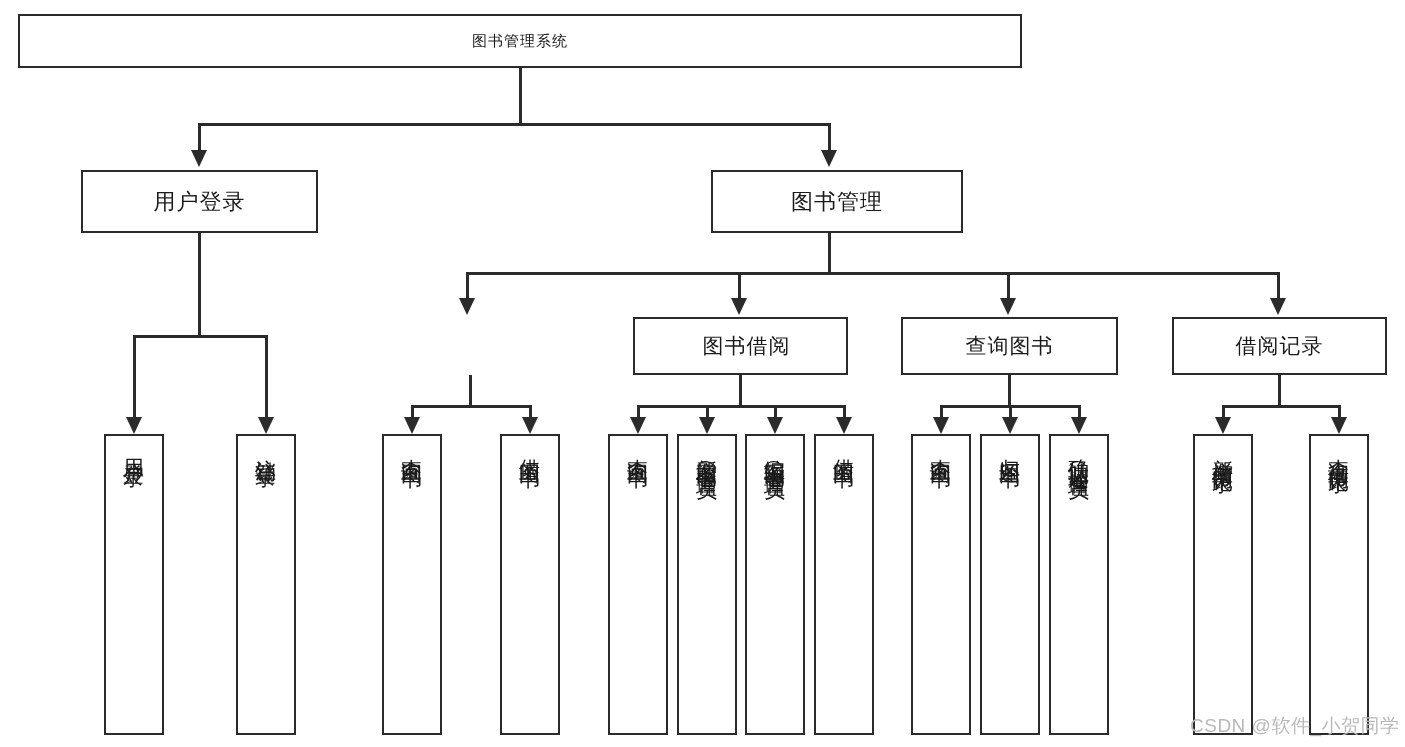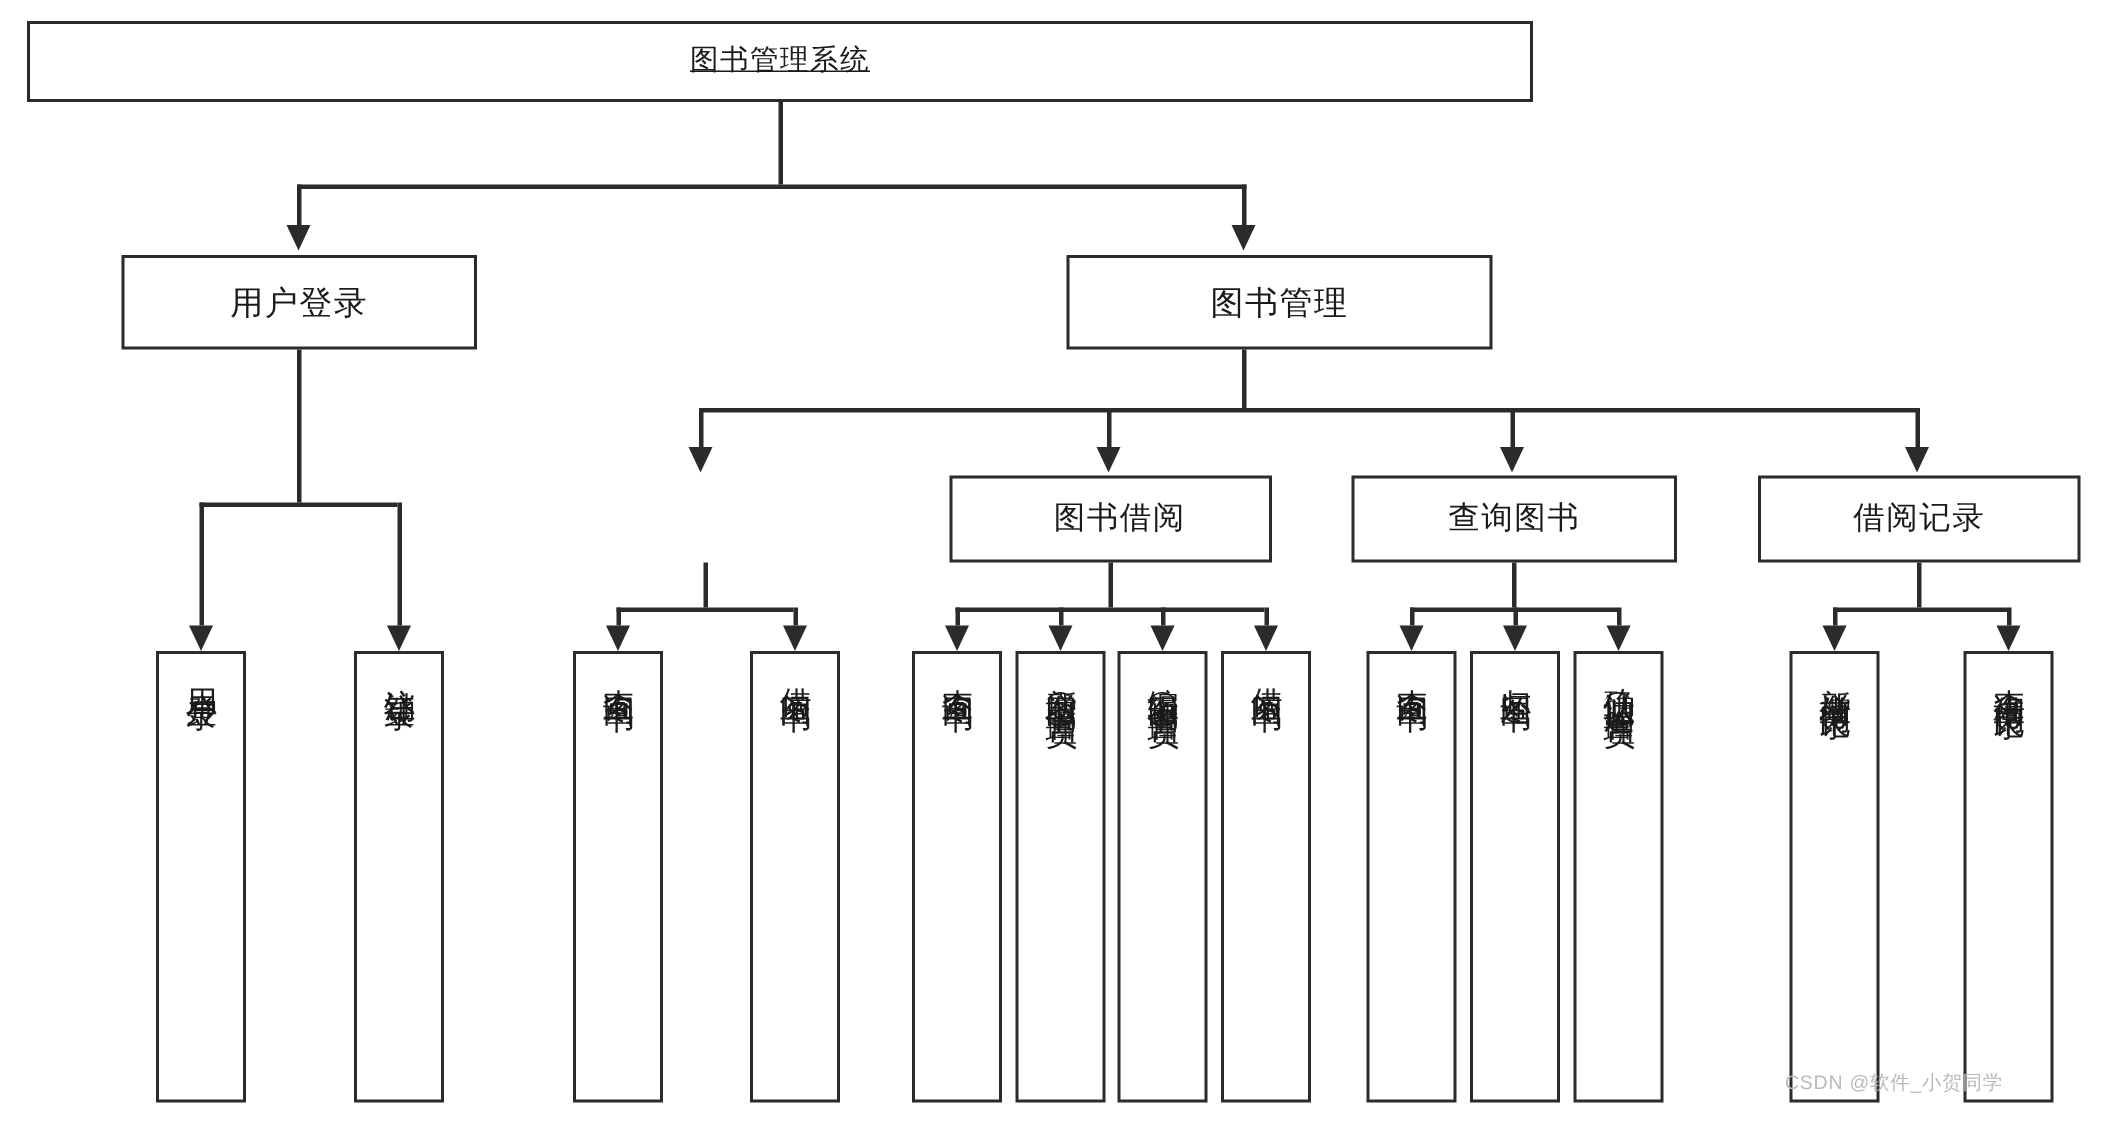--- a/index.html
+++ b/index.html
@@ -28,21 +28,21 @@
     align-items: center;
     justify-content: center;
     color: #1a1a1a;
   }
   .node .label {
     font-size: 22px;
     line-height: 1.15;
     letter-spacing: 1px;
     white-space: nowrap;
   }
-  .node.root .label { font-size: 19px; text-decoration: underline; }
+  .node.root .label { font-size: 15px; }
   .node.level2 .label { font-size: 22px; }
   .node.level3 .label { font-size: 21px; }
   
   .node.leaf {
     align-items: flex-start;
     justify-content: center;
     padding-top: 6px;
   }
   .node.leaf .label {
     writing-mode: vertical-rl;
@@ -67,21 +67,21 @@
     position: absolute;
     width: 0;
     height: 0;
     border-left: 8px solid transparent;
     border-right: 8px solid transparent;
     border-top: 17px solid #2b2b2b;
   }
   
   .watermark {
     position: absolute;
-    font-size: 13px;
+    font-size: 19px;
     color: #b9b9b9;
     white-space: nowrap;
     letter-spacing: 0.5px;
   }
 </style>
 </head>
 <body>
 
 <div id="canvas">
 
@@ -92,21 +92,21 @@
   <div class="vline" style="left:519px; top:68px; width:2.5px; height:55px;"></div>
   <div class="hline" style="left:198px; top:123px; width:633px; height:2.5px;"></div>
   <div class="vline" style="left:198px; top:123px; height:27px;"></div>
   <div class="arrow" style="left:191px; top:150px;"></div>
   <div class="vline" style="left:828px; top:123px; height:27px;"></div>
   <div class="arrow" style="left:821px; top:150px;"></div>
 
   <div class="node level2" style="left:81px; top:170px; width:237px; height:63px;">
     <span class="label">用户登录</span>
   </div>
-  <div class="node level2" style="left:711px; top:170px; width:284px; height:63px;font-family:Liberation Serif, serif;">
+  <div class="node level2" style="left:711px; top:170px; width:252px; height:63px;font-family:Liberation Serif, serif;">
     <span class="label">图书管理</span>
   </div>
 
   <div class="vline" style="left:198px; top:233px; height:102px;"></div>
   <div class="hline" style="left:133px; top:335px; width:132px; height:2.5px;"></div>
   <div class="vline" style="left:133px; top:335px; height:82px;"></div>
   <div class="arrow" style="left:126px; top:417px;"></div>
   <div class="vline" style="left:265px; top:335px; height:82px;"></div>
   <div class="arrow" style="left:258px; top:417px;"></div>
 

